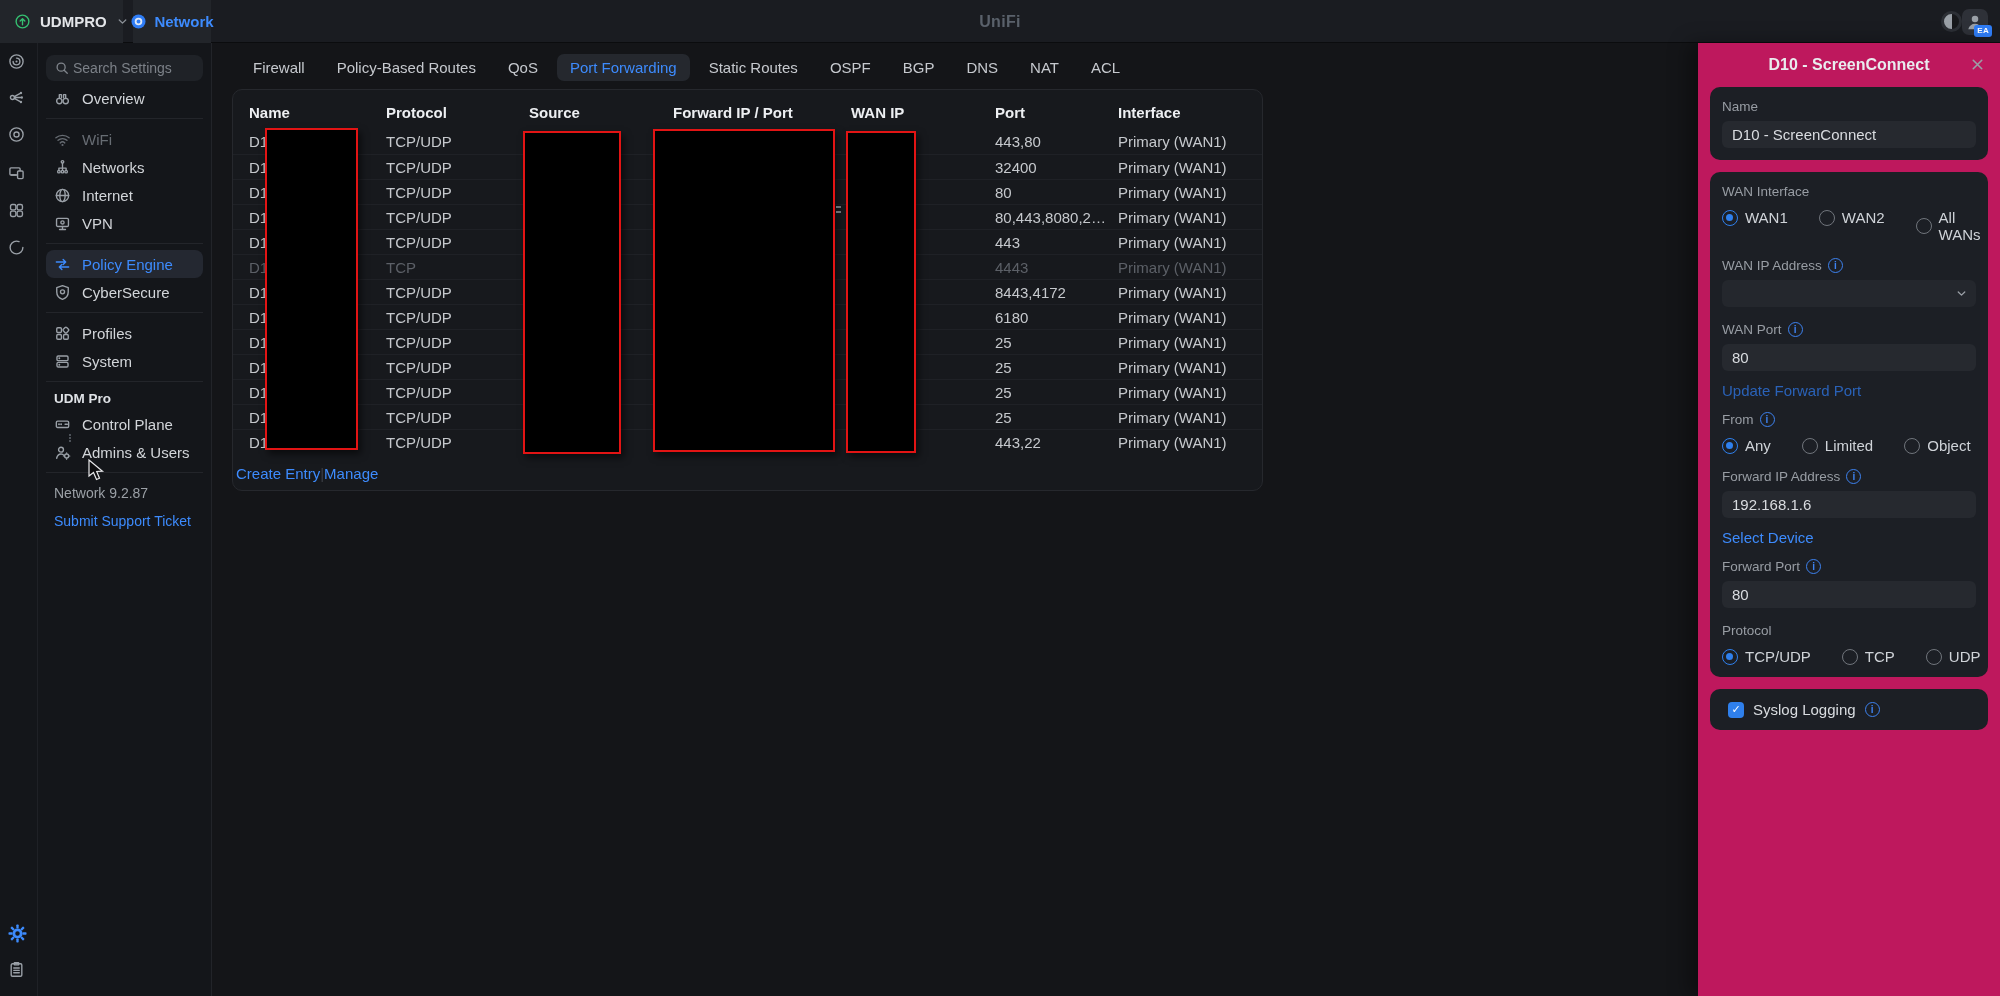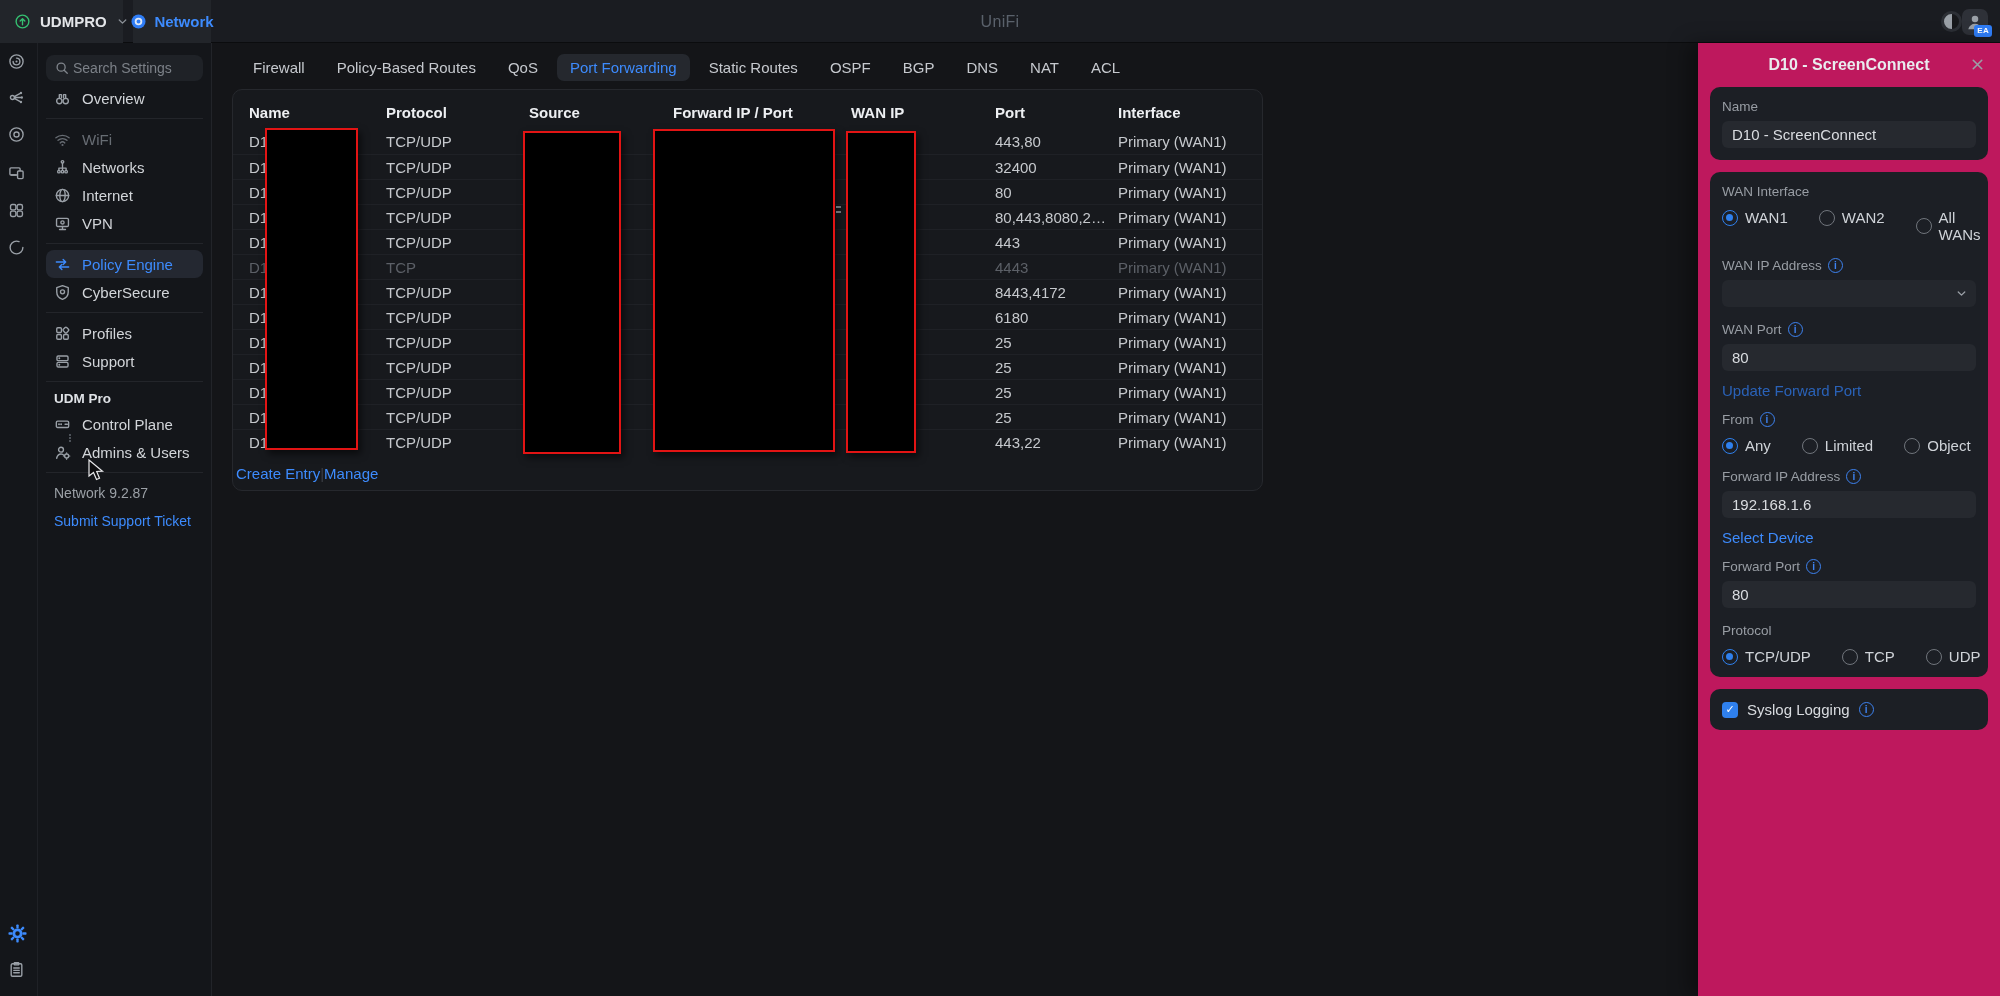--- a/index.html
+++ b/index.html
@@ -16,21 +16,21 @@
   
   .topbar { position:absolute; left:0; top:0; width:2000px; height:43px; background:#1a1c21; border-bottom:1px solid #0b0c0e; }
   .console-chip { position:absolute; left:0; top:0; width:123px; height:43px; background:#22252a;
     display:flex; align-items:center; gap:9px; padding:0 10px 0 14px; cursor:default; }
   .console-chip .name { color:#e4e6e9; font-weight:700; font-size:15px; }
   .console-chip .chev { margin-left:auto; color:#8b9097; }
   .net-tab { position:absolute; left:133px; top:0; width:78px; height:43px; background:#22252a;
     display:flex; align-items:center; justify-content:center; gap:7px; }
   .net-tab .lbl { color:#3d8bfd; font-weight:700; font-size:15px; }
   .bar-title { position:absolute; left:0; right:0; top:0; height:43px; line-height:43px; text-align:center;
-    color:#5a616b; font-weight:400; font-size:16px; letter-spacing:.3px; }
+    color:#5a616b; font-weight:700; font-size:16px; letter-spacing:.3px; }
   .bar-right { position:absolute; right:12px; top:0; height:43px; display:flex; align-items:center; }
   .theme-toggle { width:21px; height:21px; border-radius:50%; border:3px solid #2c2f35;
     background:linear-gradient(90deg,#9aa0a7 0 50%,#17181b 50% 100%); }
   .avatar { position:relative; width:26px; height:26px; border-radius:7px; background:#2e3138; overflow:visible; }
   .avatar svg { position:absolute; left:3px; top:3px; }
   .avatar .badge { position:absolute; right:-4px; bottom:-2px; background:#2f7df6; color:#fff;
     font-size:8px; font-weight:700; line-height:10px; padding:1px 3px; border-radius:3px; letter-spacing:.3px; }
 
   
   .rail { position:absolute; left:0; top:43px; width:38px; bottom:0; background:#14161a; border-right:1px solid #1f2126; }
@@ -96,21 +96,21 @@
   .rdot { position:relative; width:16px; height:16px; border-radius:50%; border:1.6px solid #70757c; flex:0 0 auto; }
   .radio-opt.on .rdot { border-color:#2f80ed; }
   .radio-opt.on .rdot::after { content:""; position:absolute; left:3px; top:3px; width:7px; height:7px;
     border-radius:50%; background:#2f80ed; }
   .mt14 { margin-top:15px; } .mt12 { margin-top:13px; }
   .plink { margin-top:11px; font-size:15px; cursor:pointer; }
   .plink.bright { color:#3d8bfd; } .plink.dim { color:#2a62b8; }
   .info-i { display:inline-flex; align-items:center; justify-content:center; width:15px; height:15px;
     border:1.4px solid #3d82f0; border-radius:50%; color:#3d82f0; font-size:10px; font-weight:700; flex:0 0 auto; }
   .info-i::after { content:"i"; }
-  .syslog-row { display:flex; align-items:center; gap:9px; font-size:15px; color:#d9dce0; }
+  .syslog-row { display:flex; align-items:center; gap:9px; font-size:15px; color:#d9dce0;margin-left:6px; }
   .cbox { width:16px; height:16px; border-radius:4px; background:#2f80ed; color:#fff;
     display:flex; align-items:center; justify-content:center; font-size:11px; cursor:pointer; }
   .cbox::after { content:"\2713"; }
 
   .cursor { position:absolute; left:88px; top:459px; z-index:50; pointer-events:none; }
 </style>
 </head>
 <body>
 
 <div class="topbar">
@@ -314,21 +314,21 @@
         <span>Profiles</span>
       </div>
       <div class="nav-item">
         <span class="nicon">
           <svg class="ic" width="17" height="17" viewBox="0 0 16 16" fill="none" stroke="currentColor" stroke-width="1.3" stroke-linecap="round" stroke-linejoin="round">
             <rect x="2.8" y="2.8" width="10.4" height="4.4" rx="1.2"></rect>
             <rect x="2.8" y="8.8" width="10.4" height="4.4" rx="1.2"></rect>
             <path d="M5 5h.01M5 11h.01" stroke-width="1.8"></path>
           </svg>
         </span>
-        <span>Support</span>
+        <span>System</span>
       </div>
       <div class="nav-div"></div>
       <div class="nav-section">UDM Pro</div>
       <div class="nav-item">
         <span class="nicon">
           <svg class="ic" width="17" height="17" viewBox="0 0 16 16" fill="none" stroke="currentColor" stroke-width="1.3" stroke-linecap="round" stroke-linejoin="round">
             <rect x="2.2" y="4.8" width="11.6" height="6" rx="1.2"></rect>
             <path d="M4.7 7.8h.01M6.7 7.8h.01" stroke-width="1.8"></path>
             <path d="M10.4 7.8h2.2"></path>
           </svg>

